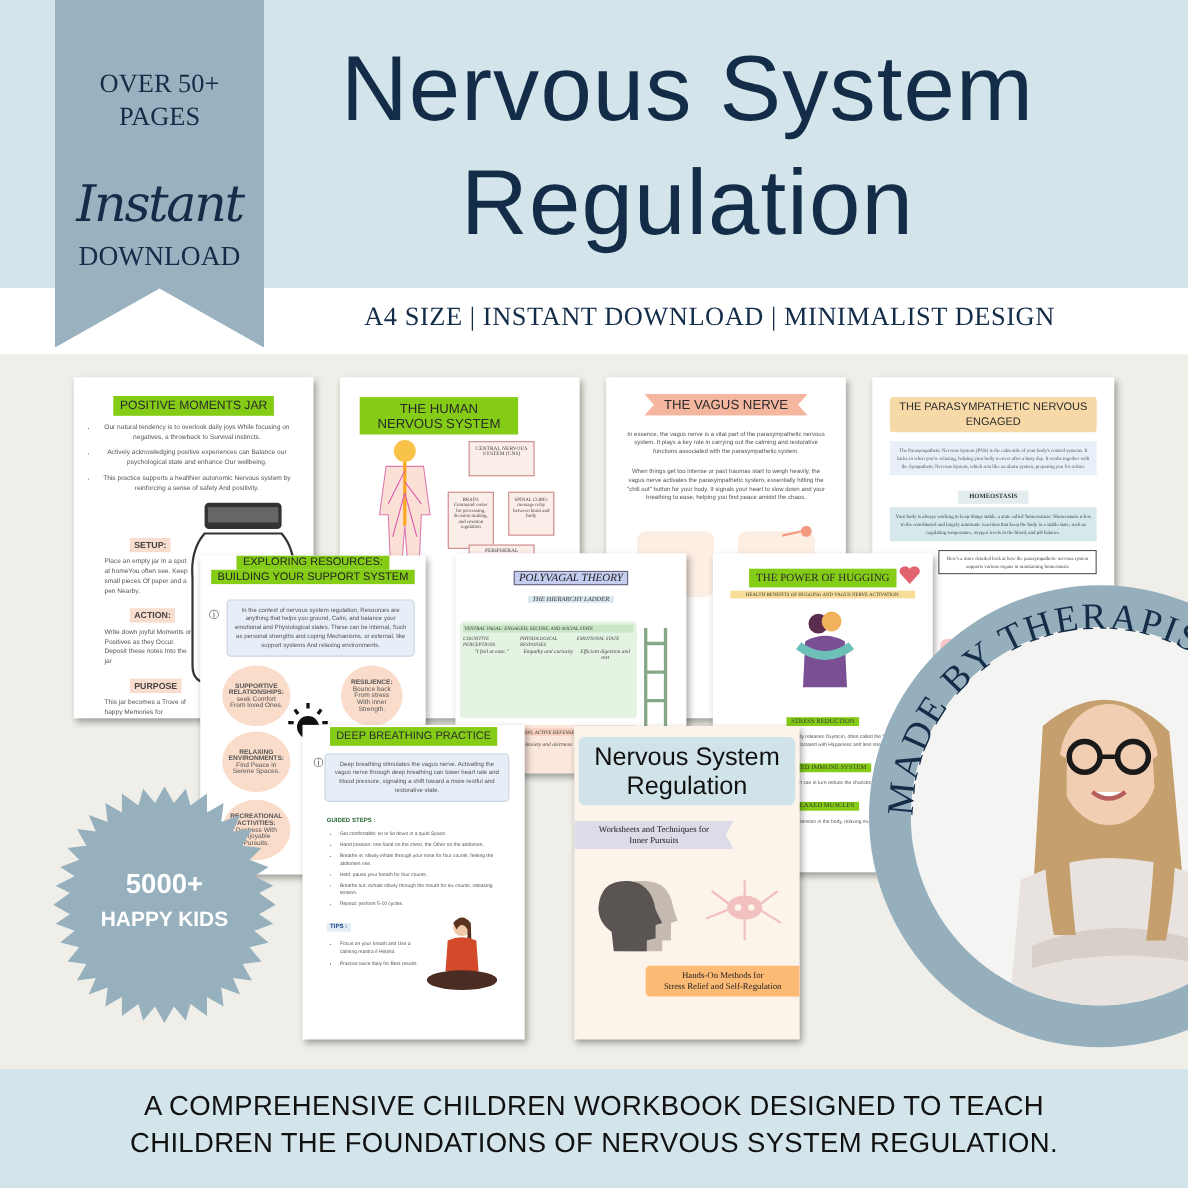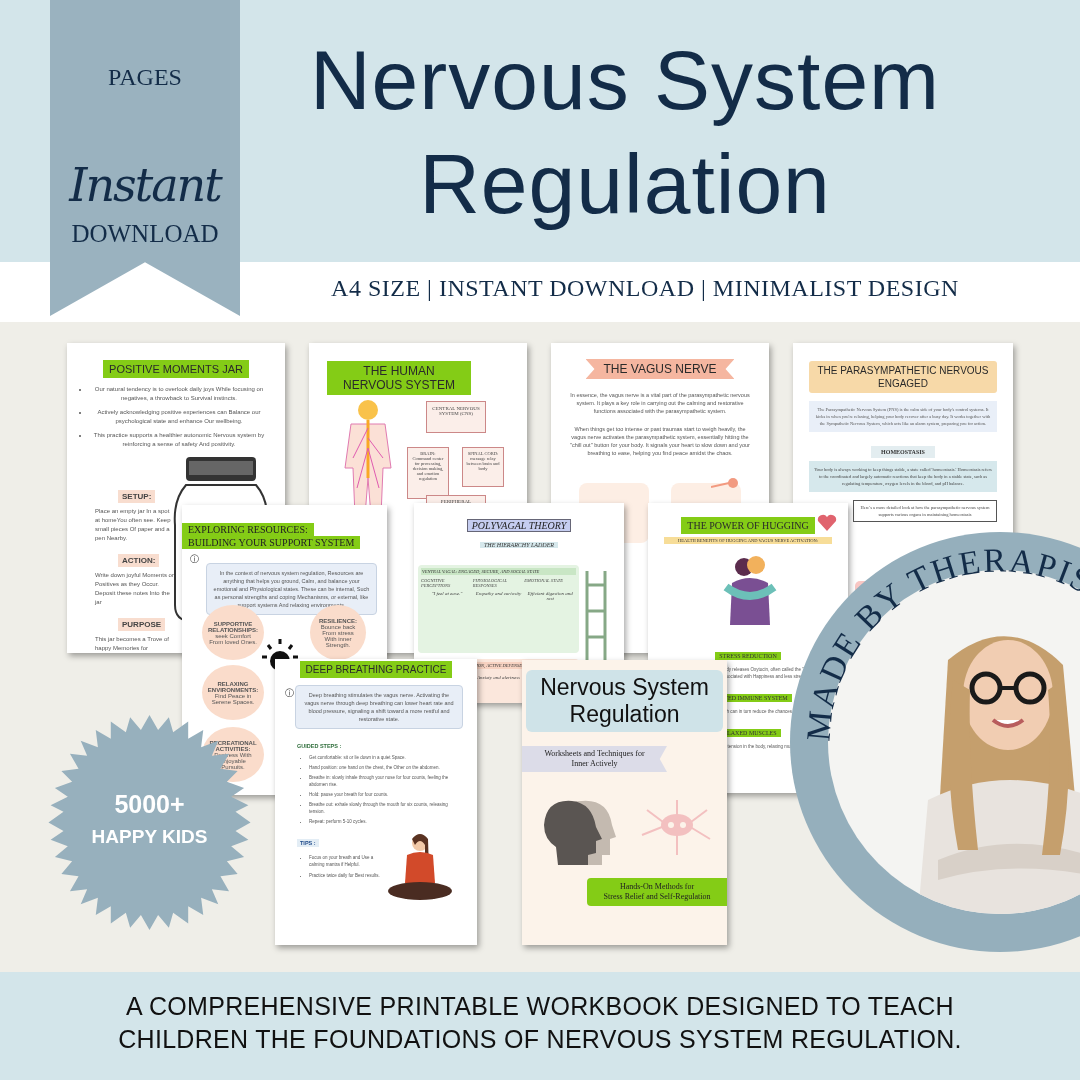--- a/index.html
+++ b/index.html
@@ -37,20 +37,21 @@
 <div class="abs hdr-band"></div>
 <div class="abs sub-band"></div>
 <div class="abs title">
   <div>Nervous System</div>
   <div>Regulation</div>
 </div>
 <div class="abs subtitle">A4 SIZE | INSTANT DOWNLOAD | MINIMALIST DESIGN</div>
 
 <div class="abs ribbon"></div>
 <div class="abs rib-t1">
+  <div>OVER 50+</div>
   <div>PAGES</div>
 </div>
 <div class="abs rib-script">Instant</div>
 <div class="abs rib-t2">DOWNLOAD</div>
 
 <div class="abs page" style="left:67px;top:343px;width:218px;height:310px;">
   <div style="text-align:center;margin-top:16px;"><span class="ptitle peach" style="font-size:11px;">POSITIVE MOMENTS JAR</span></div>
   <ul style="margin:8px 16px 0 22px;">
     <li class="txt" style="margin-bottom:5px;text-align:center;">Our natural tendency is to overlook daily joys While focusing on negatives, a throwback to Survival instincts.</li>
     <li class="txt" style="margin-bottom:5px;text-align:center;">Actively acknowledging positive experiences can Balance our psychological state and enhance Our wellbeing.</li>
@@ -100,21 +101,21 @@
 <div class="abs page" style="left:793px;top:343px;width:220px;height:310px;">
   <div class="ptitle" style="margin:18px 16px 0;background:#f7d9a8;border-radius:3px;font-size:10px;line-height:13px;">THE PARASYMPATHETIC NERVOUS ENGAGED</div>
   <div style="margin:8px 16px 0;background:#e9eff8;font-size:4.5px;line-height:7px;text-align:center;padding:5px;color:#555;">The Parasympathetic Nervous System (PNS) is the calm side of your body's control systems. It kicks in when you're relaxing, helping your body recover after a busy day. It works together with the Sympathetic Nervous System, which acts like an alarm system, preparing you for action.</div>
   <div style="text-align:center;margin-top:8px;"><span style="font-size:6px;font-weight:bold;background:#e3edf0;padding:3px 10px;color:#333;">HOMEOSTASIS</span></div>
   <div style="margin:3px 16px 0;background:#d6e8ec;font-size:4.5px;line-height:7px;text-align:center;padding:5px;color:#444;">Your body is always working to keep things stable, a state called 'homeostasis.' Homeostasis refers to the coordinated and largely automatic reactions that keep the body in a stable state, such as regulating temperature, oxygen levels in the blood, and pH balance.</div>
   <div style="margin:8px 16px 0 60px;border:1px solid #555;font-size:4.5px;line-height:7px;text-align:center;padding:3px;color:#444;">Here's a more detailed look at how the parasympathetic nervous system supports various organs in maintaining homeostasis</div>
   <div style="position:absolute;left:62px;top:238px;width:45px;height:30px;background:#f9c7c4;border-radius:5px;font-size:4.5px;text-align:center;padding:4px;color:#444;">BRAIN: Helps you stay calm and peaceful.</div>
 </div>
 
 <div class="abs page" style="left:182px;top:505px;width:205px;height:290px;">
-  <div style="text-align:left;margin-top:18px;font-size:10px;line-height:13px;font-family:Liberation Serif, serif;color:#222;">
+  <div style="text-align:center;font-size:10px;line-height:13px;font-family:Liberation Sans, sans-serif;color:#222;">
     <span class="peach" style="padding:1px 6px;">EXPLORING RESOURCES:</span><br>
     <span class="peach" style="padding:1px 6px;">BUILDING YOUR SUPPORT SYSTEM</span>
   </div>
   <span style="position:absolute;left:8px;top:48px;font-size:9px;color:#333;">ⓘ</span>
   <div class="infobox" style="margin:14px 10px 0 24px;">In the context of nervous system regulation, Resources are anything that helps you ground, Calm, and balance your emotional and Physiological states. These can be internal, Such as personal strengths and coping Mechanisms, or external, like support systems And relaxing environments.</div>
   <div class="blob abs" style="left:20px;top:100px;width:62px;height:55px;">
     <b>SUPPORTIVE RELATIONSHIPS:</b>
       <span>seek Comfort From loved Ones.</span>
   </div>
   <div class="blob abs" style="left:128px;top:100px;width:56px;height:55px;">
@@ -216,33 +217,33 @@
   </svg>
 </div>
 
 <div class="abs page" style="left:522px;top:660px;width:205px;height:285px;background:#fcf3ea;">
   <div style="margin:10px 4px 0;background:#cfe3e8;border-radius:6px;padding:4px 0;text-align:center;font-size:23px;line-height:27px;color:#111;font-family:'Liberation Sans',sans-serif;">
     <div>Nervous System</div>
     <div>Regulation</div>
   </div>
   <div style="margin:14px 60px 0 0;background:#dcdce8;padding:3px 6px;text-align:center;font-size:8px;line-height:10px;color:#222;clip-path:polygon(0 0,100% 0,95% 50%,100% 100%,0 100%);">
     <div>Worksheets and Techniques for</div>
-    <div>Inner Actively</div>
+    <div>Inner Pursuits</div>
   </div>
   <svg style="position:absolute;left:20px;top:135px;" width="170" height="70">
     <path d="M40 6 Q66 4 70 30 L74 42 L68 44 L68 60 L60 60 L60 70 L26 70 L24 52 Q6 40 10 24 Q16 6 40 6 Z" fill="#c4bab0"></path>
     <path d="M30 6 Q4 4 2 30 Q2 44 14 52 L16 70 L46 70 L46 60 L54 58 L54 46 L60 44 L54 32 Q50 8 30 6 Z" fill="#5a5552"></path>
     <g stroke="#f3c0c0" stroke-width="2" fill="none">
         <path d="M125 30 L105 15 M125 30 L100 40 M145 30 L165 15 M145 30 L168 44 M135 22 L135 5 M135 38 L135 60"></path>
       </g>
     <ellipse cx="135" cy="30" rx="16" ry="11" fill="#f3c0c0"></ellipse>
     <circle cx="129" cy="30" r="3" fill="#fcf3ea"></circle>
       <circle cx="141" cy="30" r="3" fill="#fcf3ea"></circle>
   </svg>
-  <div style="position:absolute;left:65px;top:218px;width:140px;background:#84cc16;border-radius:4px 0 0 4px;padding:4px;text-align:center;font-size:8px;line-height:10px;color:#222;">
+  <div style="position:absolute;left:65px;top:218px;width:140px;background:#fdba74;border-radius:4px 0 0 4px;padding:4px;text-align:center;font-size:8px;line-height:10px;color:#222;">
     <div>Hands-On Methods for</div>
     <div>Stress Relief and Self-Regulation</div>
   </div>
 </div>
 
 <div class="abs seal"></div>
 <div class="abs seal-t1">5000+</div>
 <div class="abs seal-t2">HAPPY KIDS</div>
 
 <div class="abs ring"></div>
@@ -262,15 +263,15 @@
 </div>
 <svg class="abs" style="left:790px;top:532px;" width="420" height="420">
   <defs>
       <path id="arc" d="M40 210 A170 170 0 0 1 320 80"></path>
     </defs>
   <text font-family="Liberation Serif, serif" font-size="34" fill="#132c48" letter-spacing="2"><textPath href="#arc">MADE BY THERAPISTS</textPath></text>
 </svg>
 
 <div class="abs footer"></div>
 <div class="abs footer-t">
-  <div>A COMPREHENSIVE PRINTABLE WORKBOOK DESIGNED TO TEACH</div>
+  <div>A COMPREHENSIVE CHILDREN WORKBOOK DESIGNED TO TEACH</div>
   <div>CHILDREN THE FOUNDATIONS OF NERVOUS SYSTEM REGULATION.</div>
 </div>
 
 </body></html>

